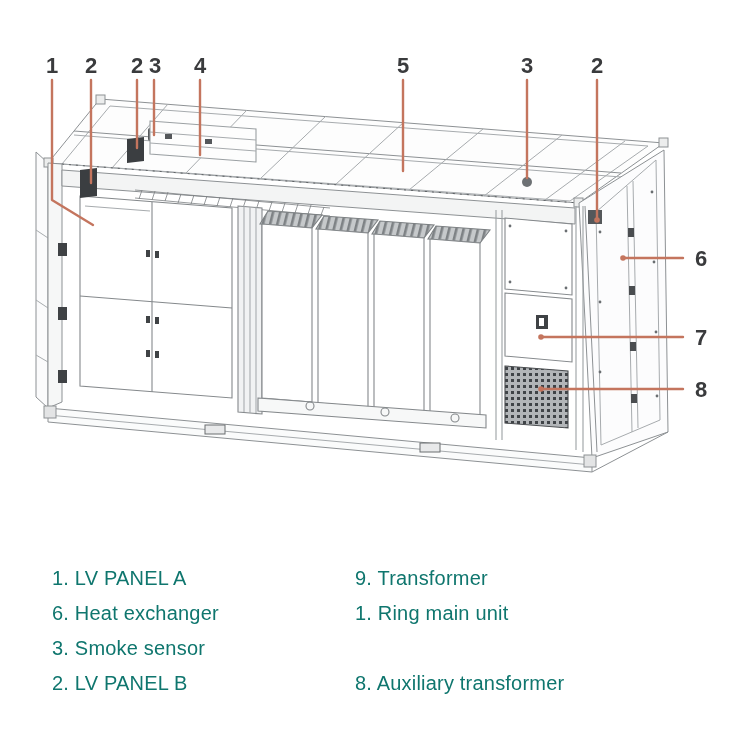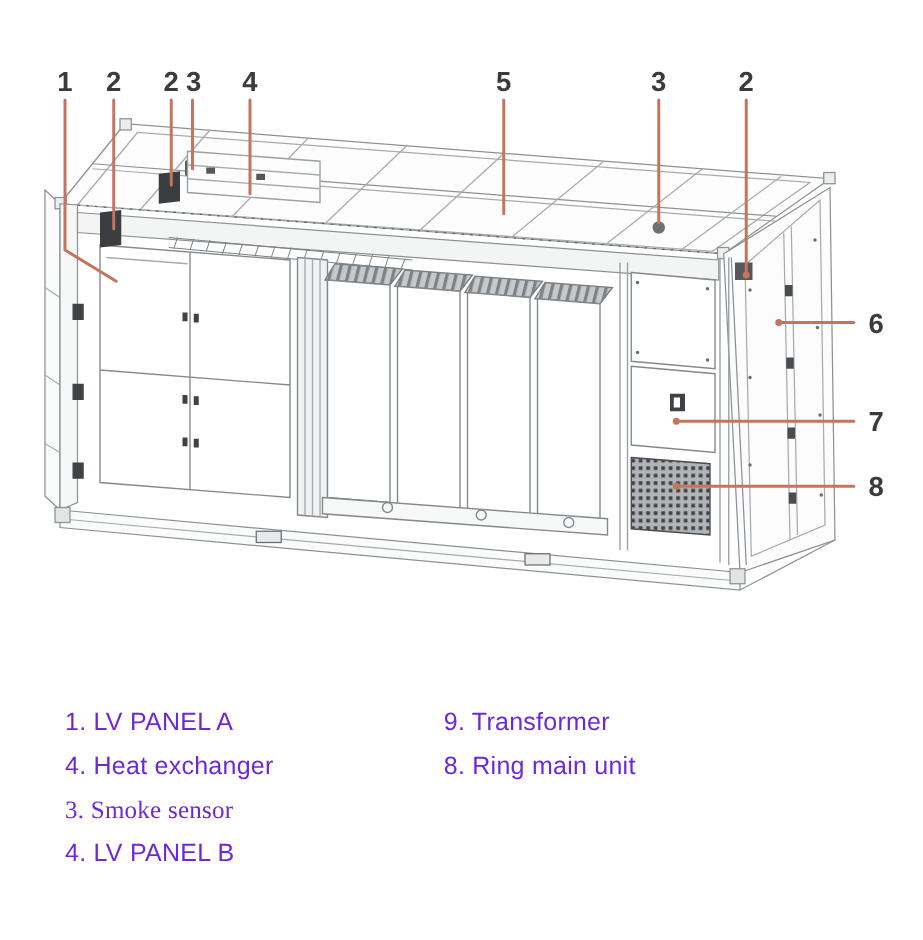--- a/index.html
+++ b/index.html
@@ -1,24 +1,24 @@
 <!DOCTYPE html>
 <html><head>
 <meta charset="utf-8">
 <style>
   html,body{margin:0;padding:0;background:#ffffff;}
   .stage{position:relative;width:738px;height:752px;background:#ffffff;overflow:hidden;
          font-family:"Liberation Sans",sans-serif;}
   .diagram-wrap{position:absolute;left:0;top:0;width:738px;height:540px;}
   .legend{position:absolute;left:0;top:548px;width:738px;height:180px;}
-  .legend-item{position:absolute;font-size:20px;line-height:34px;color:#6d28d9;
+  .legend-item{position:absolute;font-size:20px;line-height:34px;color:#0f766e;
                letter-spacing:0.2px;white-space:nowrap;}
   .col-left{left:52px;}
   .col-right{left:355px;}
-  .row-0{top:13px;} .row-1{top:48px;} .row-2{top:83px;font-family:Liberation Serif, serif;} .row-3{top:118px;}
+  .row-0{top:13px;} .row-1{top:48px;} .row-2{top:83px;} .row-3{top:118px;}
   svg text.callout{font-family:"Liberation Sans",sans-serif;font-size:22px;font-weight:700;
                    fill:#3a3b3d;}
 </style>
 </head>
 <body>
 
 <div class="stage">
 
   <div class="diagram-wrap">
     <svg width="738" height="540" viewBox="0 0 738 540" xmlns="http://www.w3.org/2000/svg">
@@ -213,20 +213,21 @@
         <text class="callout" x="597" y="73" text-anchor="middle">2</text>
         <text class="callout" x="701" y="266" text-anchor="middle">6</text>
         <text class="callout" x="701" y="345" text-anchor="middle">7</text>
         <text class="callout" x="701" y="397" text-anchor="middle">8</text>
       </g>
     </svg>
   </div>
 
   <div class="legend">
     <div class="legend-item col-left row-0">1. LV PANEL A</div>
-    <div class="legend-item col-left row-1">4. Heat exchanger</div>
+    <div class="legend-item col-left row-1">6. Heat exchanger</div>
     <div class="legend-item col-left row-2">3. Smoke sensor</div>
-    <div class="legend-item col-left row-3">4. LV PANEL B</div>
+    <div class="legend-item col-left row-3">2. LV PANEL B</div>
     <div class="legend-item col-right row-0">9. Transformer</div>
-    <div class="legend-item col-right row-1">8. Ring main unit</div>
+    <div class="legend-item col-right row-1">1. Ring main unit</div>
+    <div class="legend-item col-right row-3">8. Auxiliary transformer</div>
   </div>
 
 </div>
 
 </body></html>

